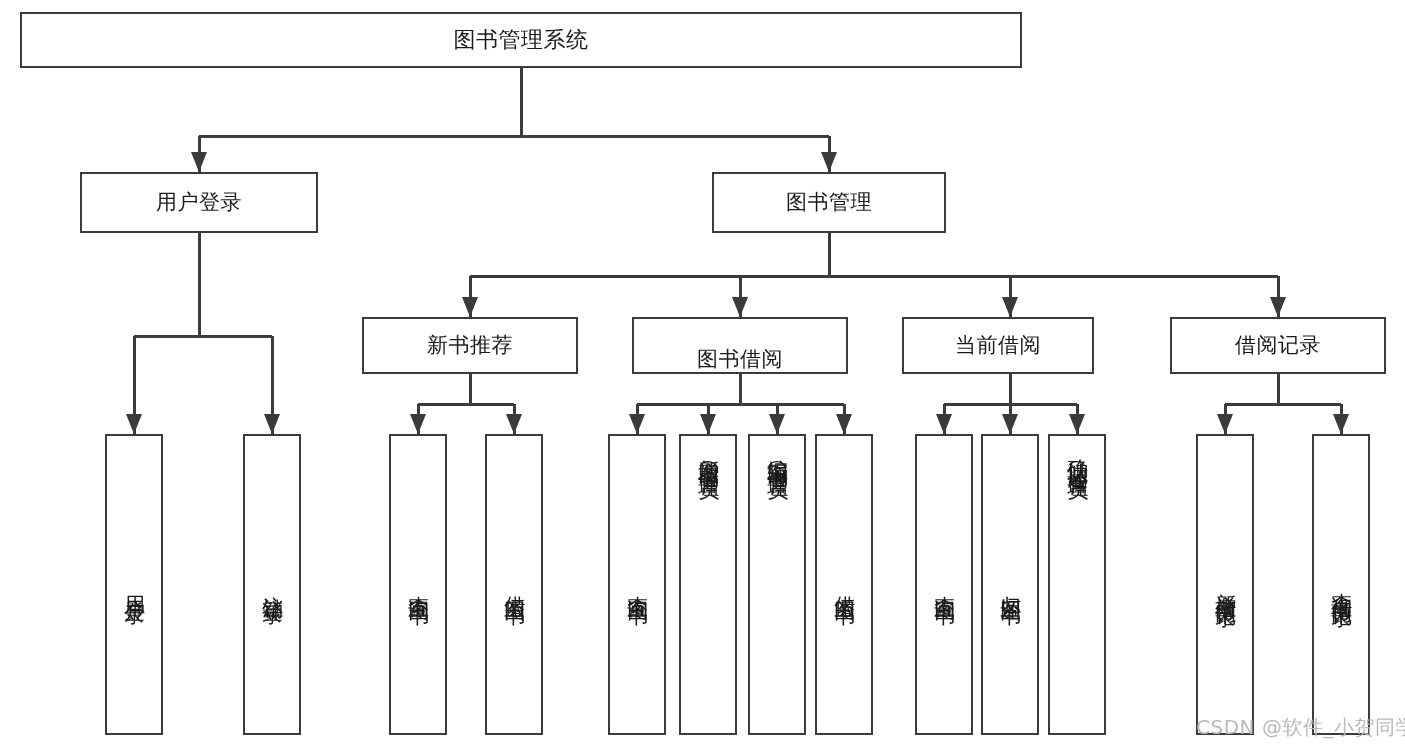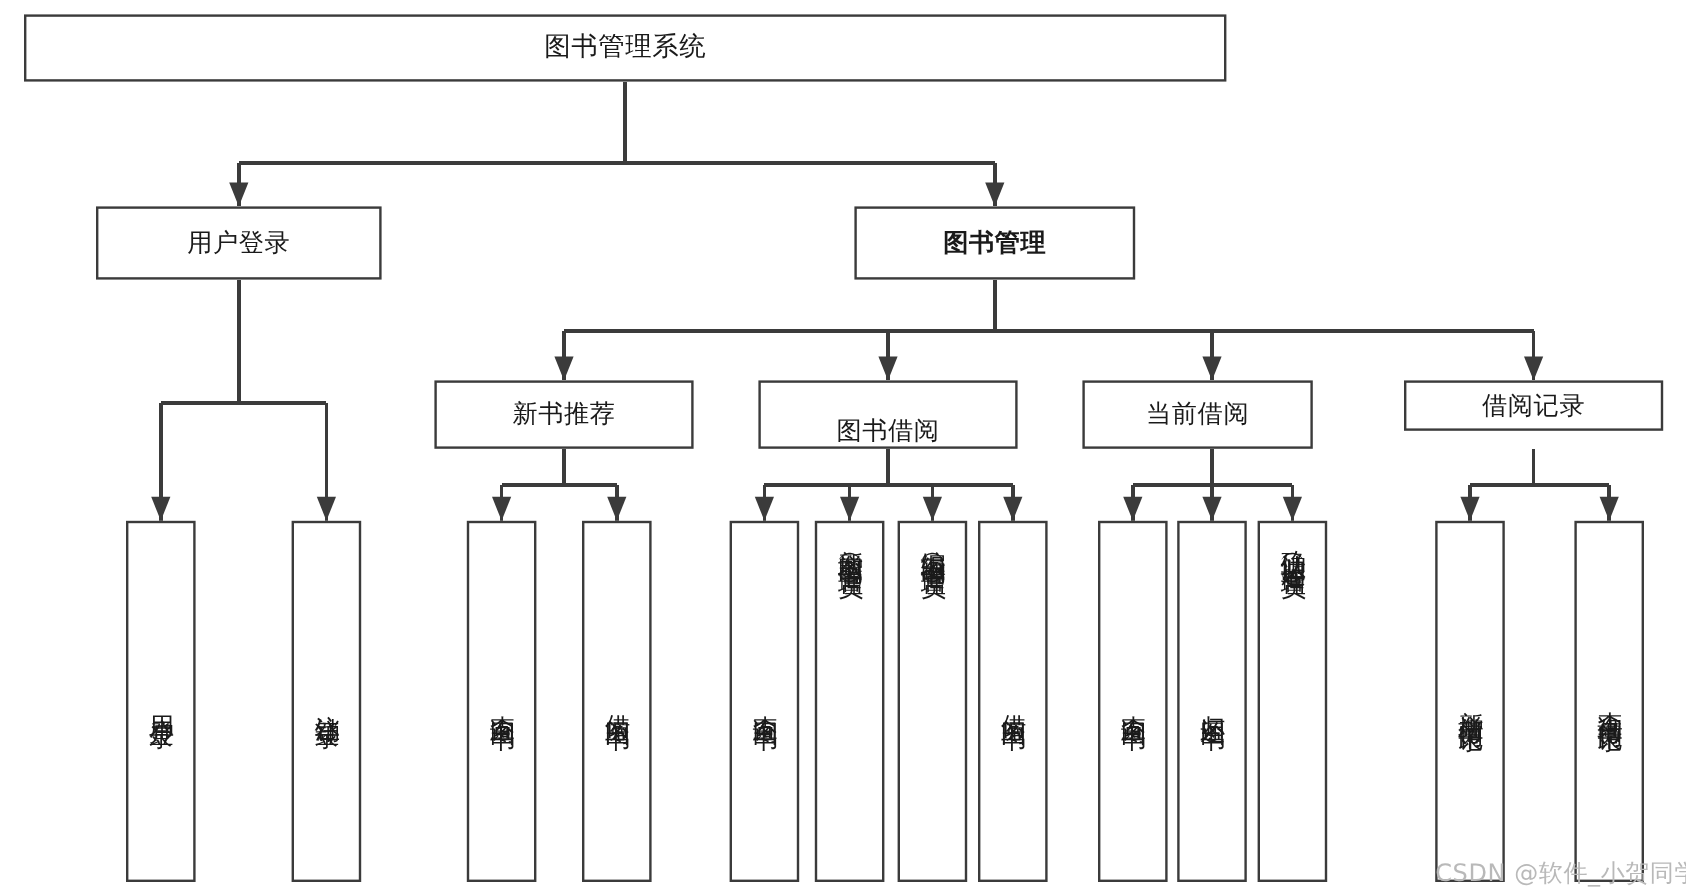--- a/index.html
+++ b/index.html
@@ -136,33 +136,33 @@
       <line x1="1341" y1="404" x2="1341" y2="434" stroke="#3b3b3b" stroke-width="3" shape-rendering="crispEdges"></line>
       <polygon points="1333,414 1349,414 1341,434" fill="#3b3b3b"></polygon>
     </svg>
   <div id="nodes-layer">
       <div class="node root horizontal" style="left: 20px; top: 12px; width: 1002px; height: 56px;">
         <span class="node-label">图书管理系统</span>
       </div>
       <div class="node horizontal" style="left: 80px; top: 172px; width: 238px; height: 61px;">
         <span class="node-label">用户登录</span>
       </div>
-      <div class="node horizontal" style="left: 712px; top: 172px; width: 234px; height: 61px; font-weight: bold;">
+      <div class="node horizontal" style="left: 712px; top: 172px; width: 234px; height: 61px;">
         <span class="node-label">图书管理</span>
       </div>
       <div class="node horizontal" style="left: 362px; top: 317px; width: 216px; height: 57px; align-items: center;">
         <span class="node-label">新书推荐</span>
       </div>
       <div class="node horizontal" style="left: 632px; top: 317px; width: 216px; height: 57px; align-items: flex-end;">
         <span class="node-label">图书借阅</span>
       </div>
       <div class="node horizontal" style="left: 902px; top: 317px; width: 192px; height: 57px;">
         <span class="node-label">当前借阅</span>
       </div>
-      <div class="node horizontal" style="left: 1170px; top: 317px; width: 216px; height: 42px;">
+      <div class="node horizontal" style="left: 1170px; top: 317px; width: 216px; height: 57px;">
         <span class="node-label">借阅记录</span>
       </div>
       <div class="node vertical centered" style="left: 105px; top: 434px; width: 58px; height: 301px;">
         <span class="node-label">用户登录</span>
       </div>
       <div class="node vertical centered" style="left: 243px; top: 434px; width: 58px; height: 301px;">
         <span class="node-label">注销登录</span>
       </div>
       <div class="node vertical centered" style="left: 389px; top: 434px; width: 58px; height: 301px;">
         <span class="node-label">查询图书</span>

